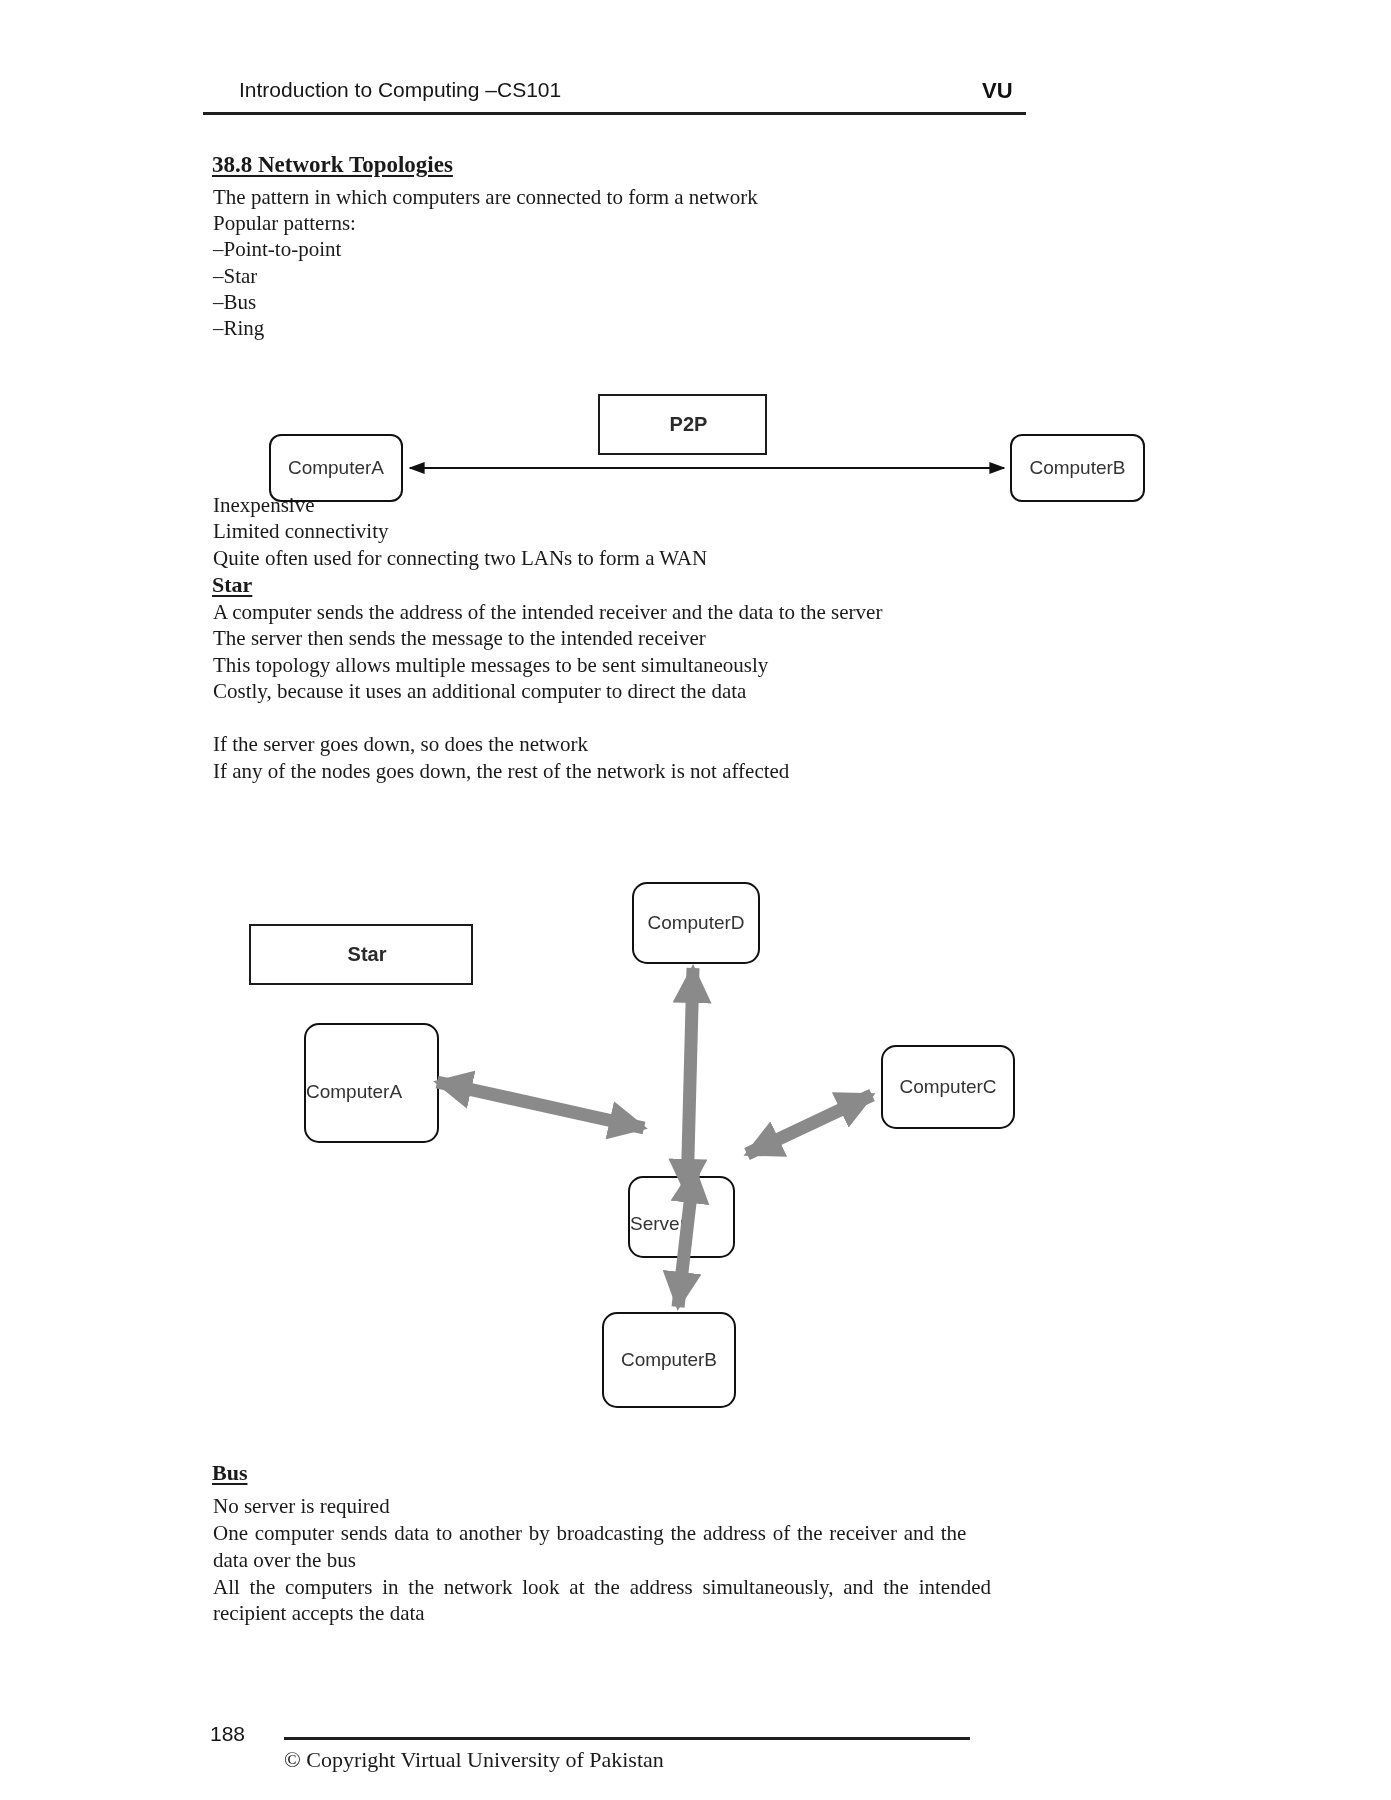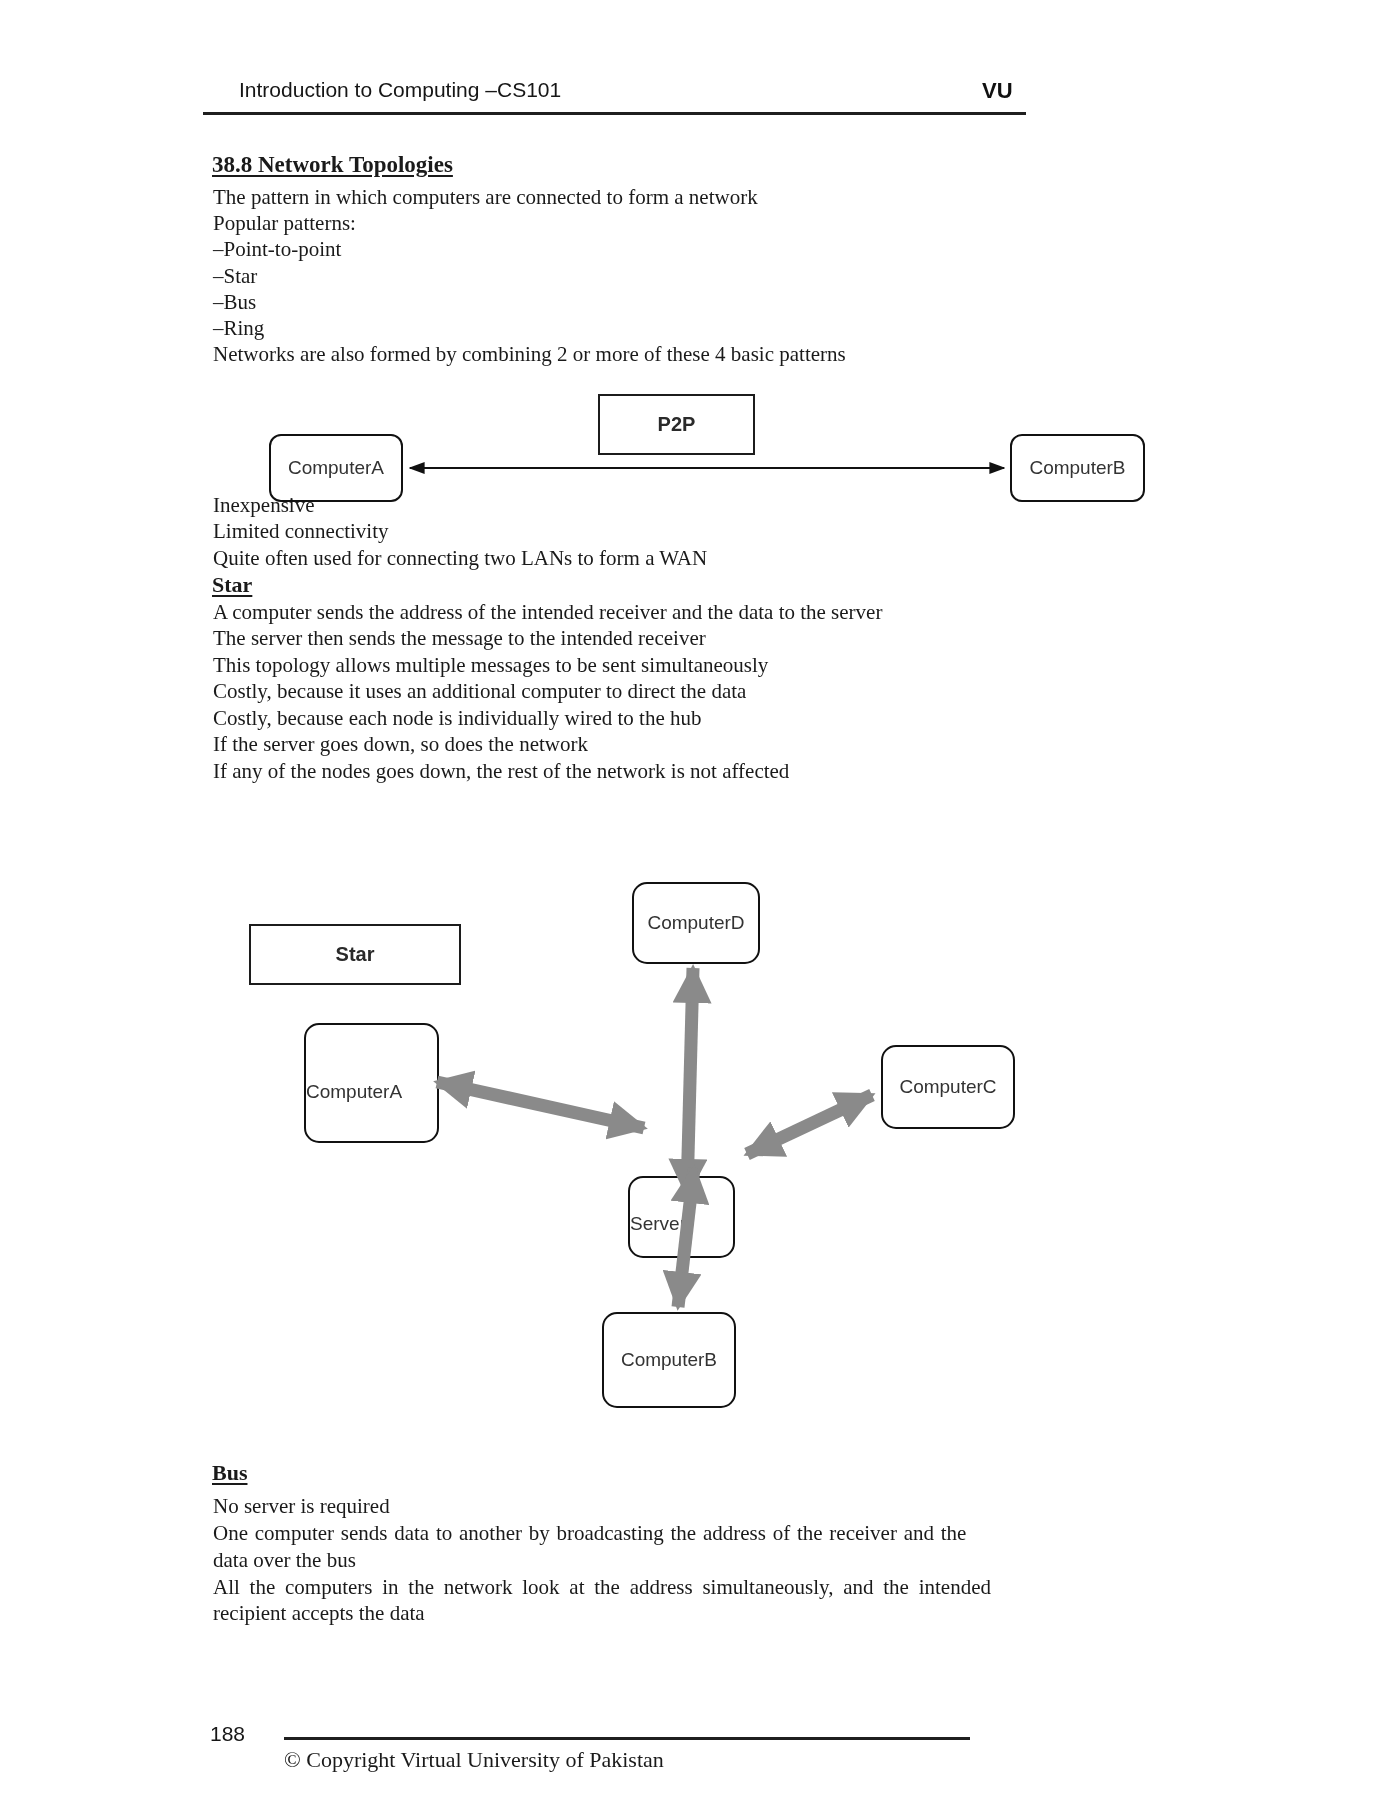--- a/index.html
+++ b/index.html
@@ -19,21 +19,21 @@
           font-size:22px;font-weight:bold;color:#111;}
   .hdr-rule{position:absolute;left:203px;top:112px;width:823px;height:3px;background:#1f1f1f;}
   .ftr-page{position:absolute;left:210px;top:1722px;font-family:"Liberation Sans",sans-serif;
             font-size:21px;color:#161616;}
   .ftr-rule{position:absolute;left:284px;top:1737px;width:686px;height:3px;background:#1f1f1f;}
   .ftr-copy{position:absolute;left:284px;top:1747px;width:686px;text-align:left;
             font-size:22px;color:#1a1a1a;}
   
   .labelbox{position:absolute;border:2px solid #1c1c1c;background:transparent;z-index:2;
             display:flex;align-items:center;justify-content:center;
-            font-family:"Liberation Sans",sans-serif;font-weight:bold;font-size:20px;color:#2a2a2a;}
+            font-family:"Liberation Sans",sans-serif;font-weight:bold;font-size:20px;color:#2a2a2a;padding-left:12px;}
   .node{position:absolute;border:2px solid #111;border-radius:15px;background:transparent;z-index:2;
         display:flex;flex-direction:row;align-items:center;justify-content:center;
         font-family:"Liberation Sans",sans-serif;font-size:19px;line-height:24px;color:#333;
         text-align:center;box-sizing:border-box;}
   .node.r12{border-radius:12px;}
   .node.top{justify-content:flex-start;padding-top:14px;}
   .arrow-layer{position:absolute;left:0;top:0;z-index:5;pointer-events:none;}
 </style>
 </head>
 <body>
@@ -44,42 +44,40 @@
   <div class="hdr-vu">VU</div>
   <div class="hdr-rule"></div>
 
   <div class="h-main" style="top:152px">38.8 Network Topologies</div>
   <div class="tline" style="top:184px">The pattern in which computers are connected to form a network</div>
   <div class="tline" style="top:210px">Popular patterns:</div>
   <div class="tline" style="top:236px">–Point-to-point</div>
   <div class="tline" style="top:263px">–Star</div>
   <div class="tline" style="top:289px">–Bus</div>
   <div class="tline" style="top:315px">–Ring</div>
-  <div class="tline" style="top:341px">Networks are also formed by combining 2 or more of these 4 basic patterns</div>
 
   <div class="labelbox" style="left:598px;top:394px;width:153px;height:57px">P2P</div>
   <div class="node r12" style="left:269px;top:434px;width:134px;height:68px">
     <div>Computer</div>
     <div>A</div>
   </div>
   <div class="node r12" style="left:1010px;top:434px;width:135px;height:68px">
     <div>Computer</div>
     <div>B</div>
   </div>
 
   <div class="tline" style="top:492px">Inexpensive</div>
   <div class="tline" style="top:518px">Limited connectivity</div>
   <div class="tline" style="top:545px">Quite often used for connecting two LANs to form a WAN</div>
 
   <div class="h-sub" style="top:572px">Star</div>
   <div class="tline" style="top:599px">A computer sends the address of the intended receiver and the data to the server</div>
   <div class="tline" style="top:625px">The server then sends the message to the intended receiver</div>
   <div class="tline" style="top:652px">This topology allows multiple messages to be sent simultaneously</div>
   <div class="tline" style="top:678px">Costly, because it uses an additional computer to direct the data</div>
-  <div class="tline" style="top:705px">Costly, because each node is individually wired to the hub</div>
   <div class="tline" style="top:731px">If the server goes down, so does the network</div>
   <div class="tline" style="top:758px">If any of the nodes goes down, the rest of the network is not affected</div>
 
   <div class="labelbox" style="left:249px;top:924px;width:208px;height:57px">Star</div>
 
   <div class="node" style="left:632px;top:882px;width:128px;height:82px">
     <div>Computer</div>
     <div>D</div>
   </div>
   <div class="node top" style="left:304px;top:1023px;width:135px;height:120px;padding-top:18px">

